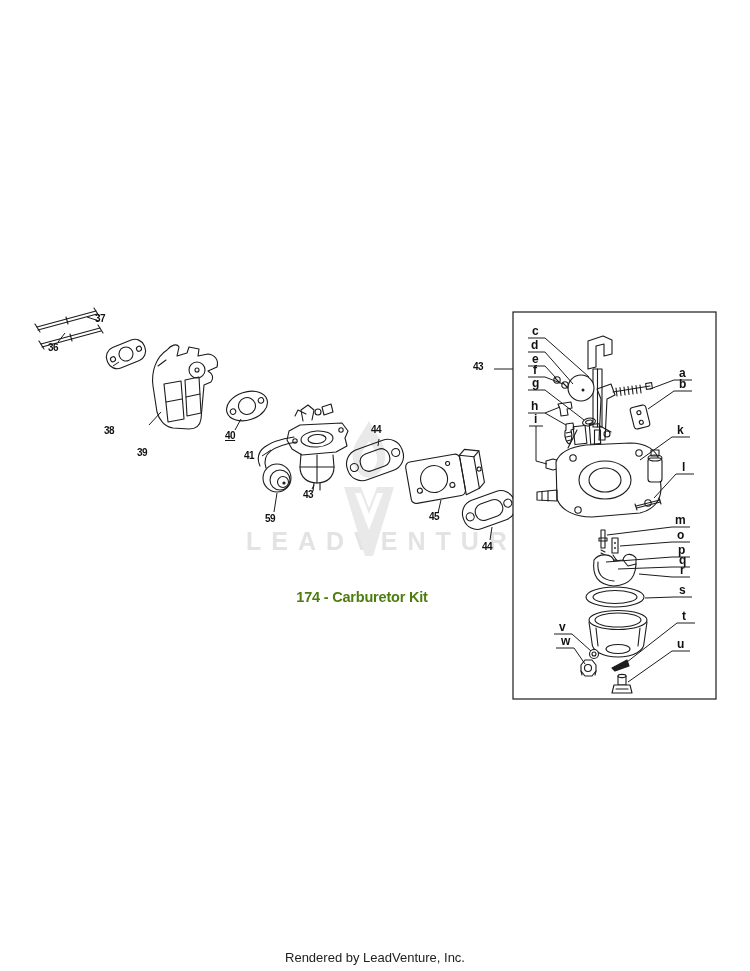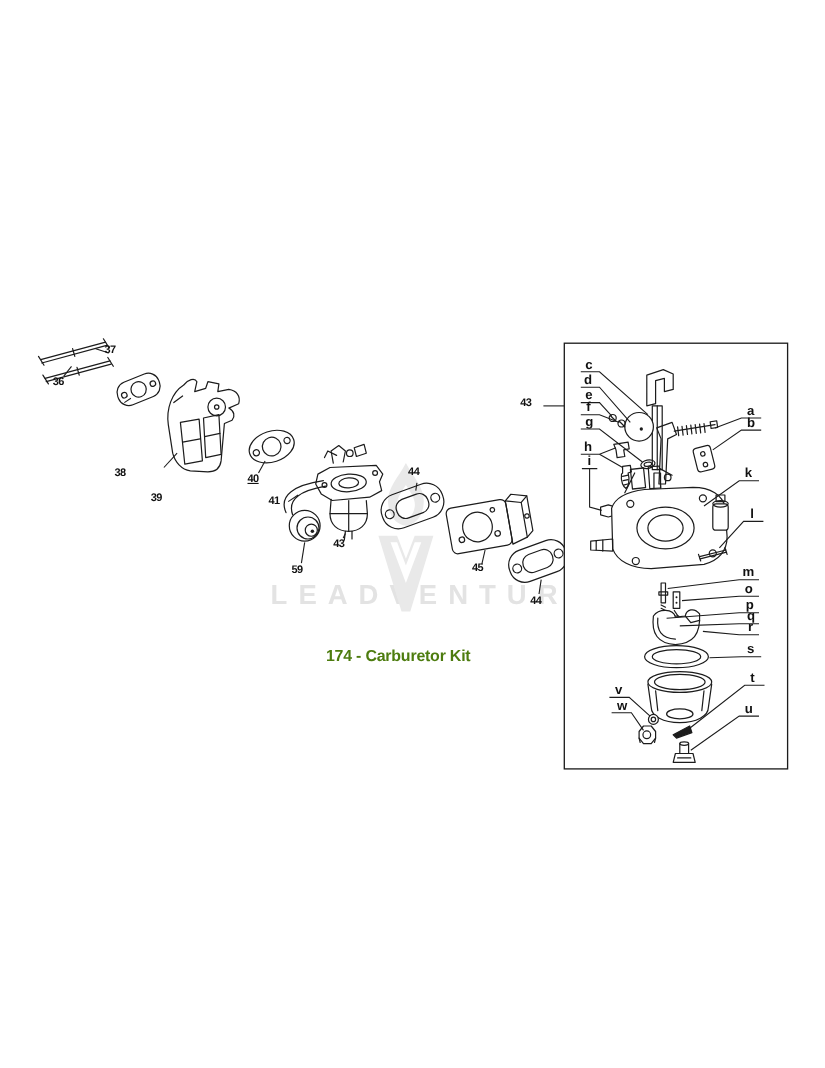--- a/index.html
+++ b/index.html
@@ -348,13 +348,14 @@
       <span class="letter-label" style="left: 678px; top: 544px;">p</span>
       <span class="letter-label" style="left: 679px; top: 554px;">q</span>
       <span class="letter-label" style="left: 680px; top: 564px;">r</span>
       <span class="letter-label" style="left: 679px; top: 584px;">s</span>
       <span class="letter-label" style="left: 682px; top: 610px;">t</span>
       <span class="letter-label" style="left: 677px; top: 638px;">u</span>
       <span class="letter-label" style="left: 559px; top: 621px;">v</span>
       <span class="letter-label" style="left: 561px; top: 635px;">w</span>
     </div>
 
+  <div class="footer">Rendered by LeadVenture, Inc.</div>
 </div>
 
 </body></html>

